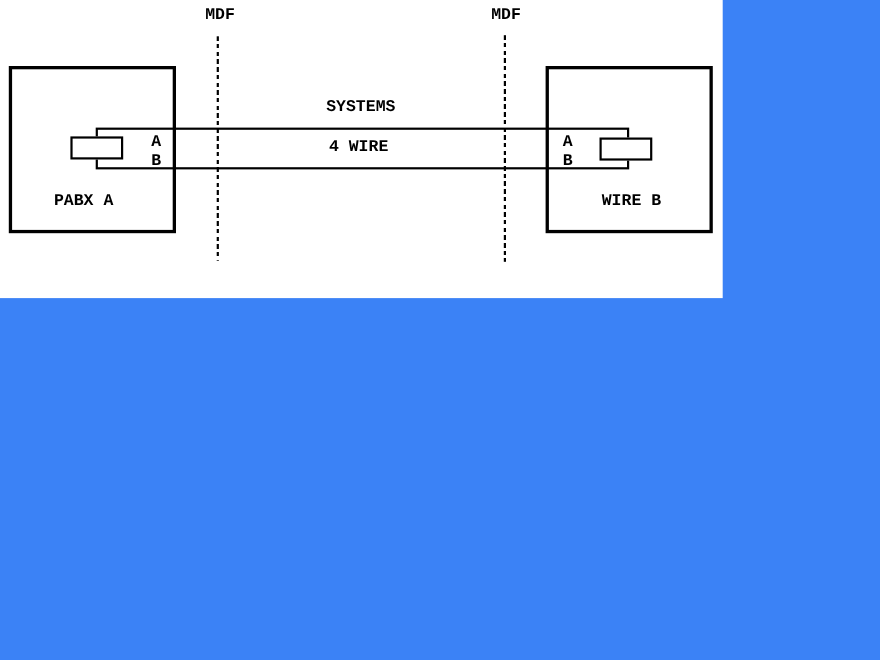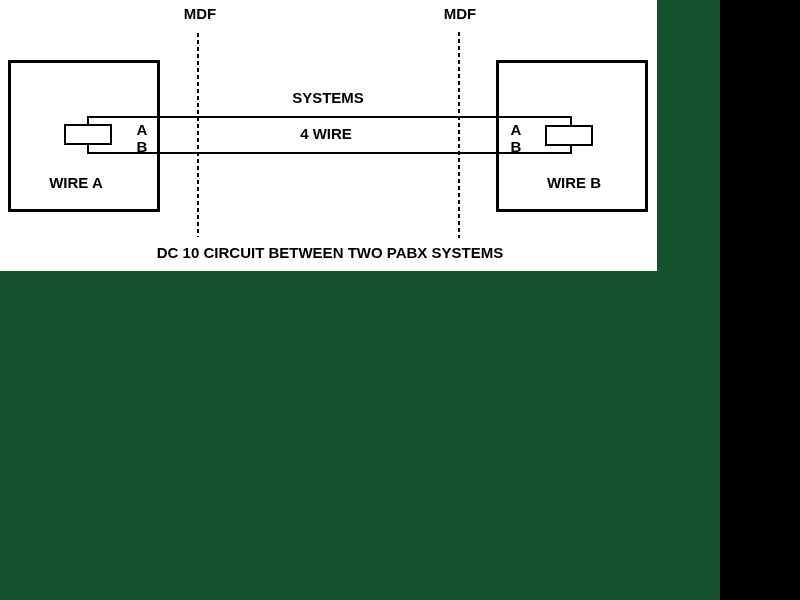--- a/index.html
+++ b/index.html
@@ -2,25 +2,25 @@
 <html><head>
 <meta charset="utf-8">
 <style>
   html, body {
     margin: 0;
     padding: 0;
     background: #000000;
   }
   #screen {
     position: relative;
-    width: 720px;
+    width: 800px;
     height: 600px;
-    background: #14532d;
+    background: #3b82f6;
     overflow: hidden;
-    font-family: Liberation Sans, sans-serif;
+    font-family: Liberation Mono, monospace;
   }
   #panel {
     position: absolute;
     left: 0;
     top: 0;
     width: 657px;
     height: 271px;
     background: #ffffff;
   }
   .lbl {
@@ -120,20 +120,19 @@
     <div class="lbl" id="wire-lbl">4 WIRE</div>
 
     <div class="lbl" id="port-a-left">A</div>
 
     <div class="lbl" id="port-b-left">B</div>
 
     <div class="lbl" id="port-a-right">A</div>
 
     <div class="lbl" id="port-b-right">B</div>
 
-    <div class="lbl" id="pabx-a-lbl">WIRE A</div>
+    <div class="lbl" id="pabx-a-lbl">PABX A</div>
 
     <div class="lbl" id="pabx-b-lbl">WIRE B</div>
 
-    <div class="lbl" id="caption">DC 10 CIRCUIT BETWEEN TWO PABX SYSTEMS</div>
 
   </div>
 </div>
 
 </body></html>

